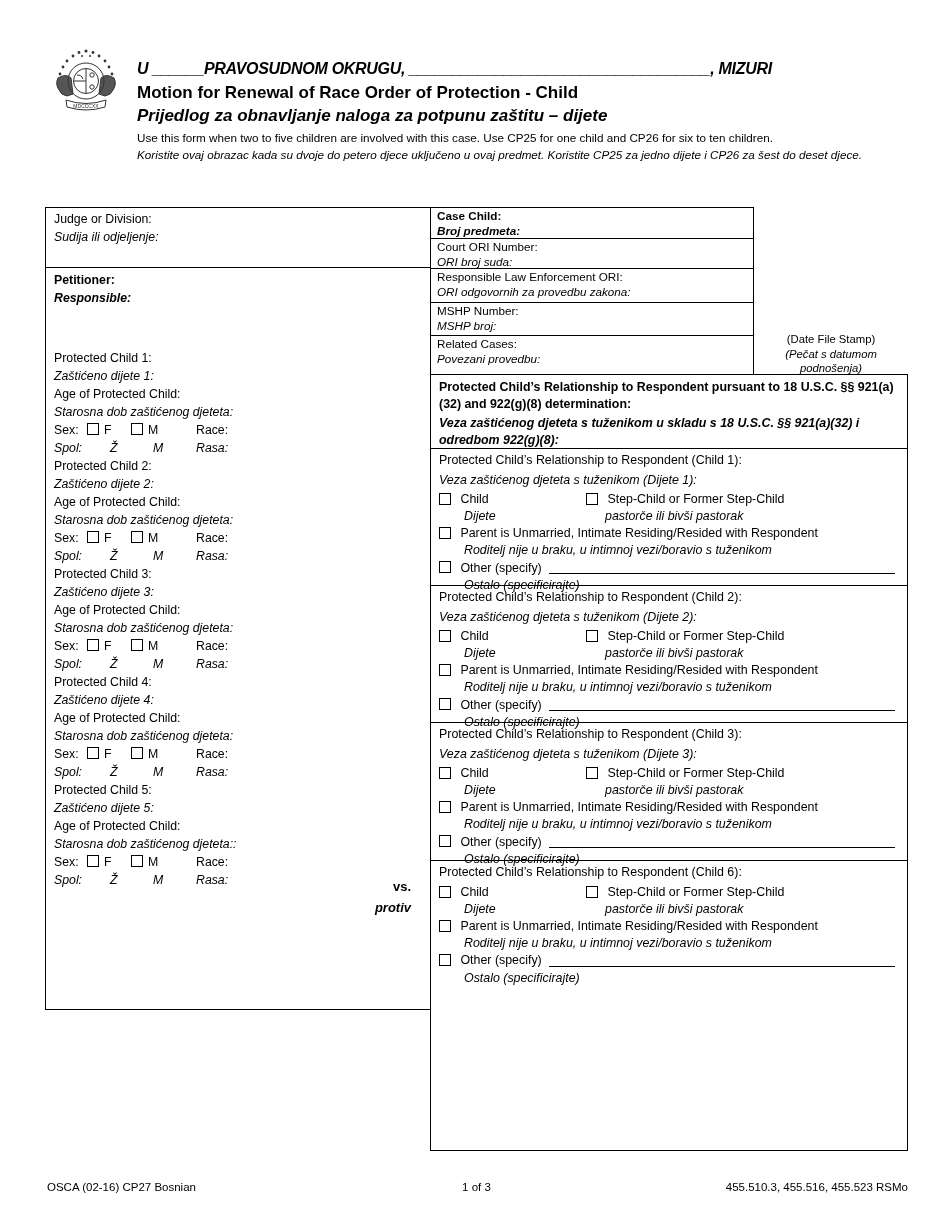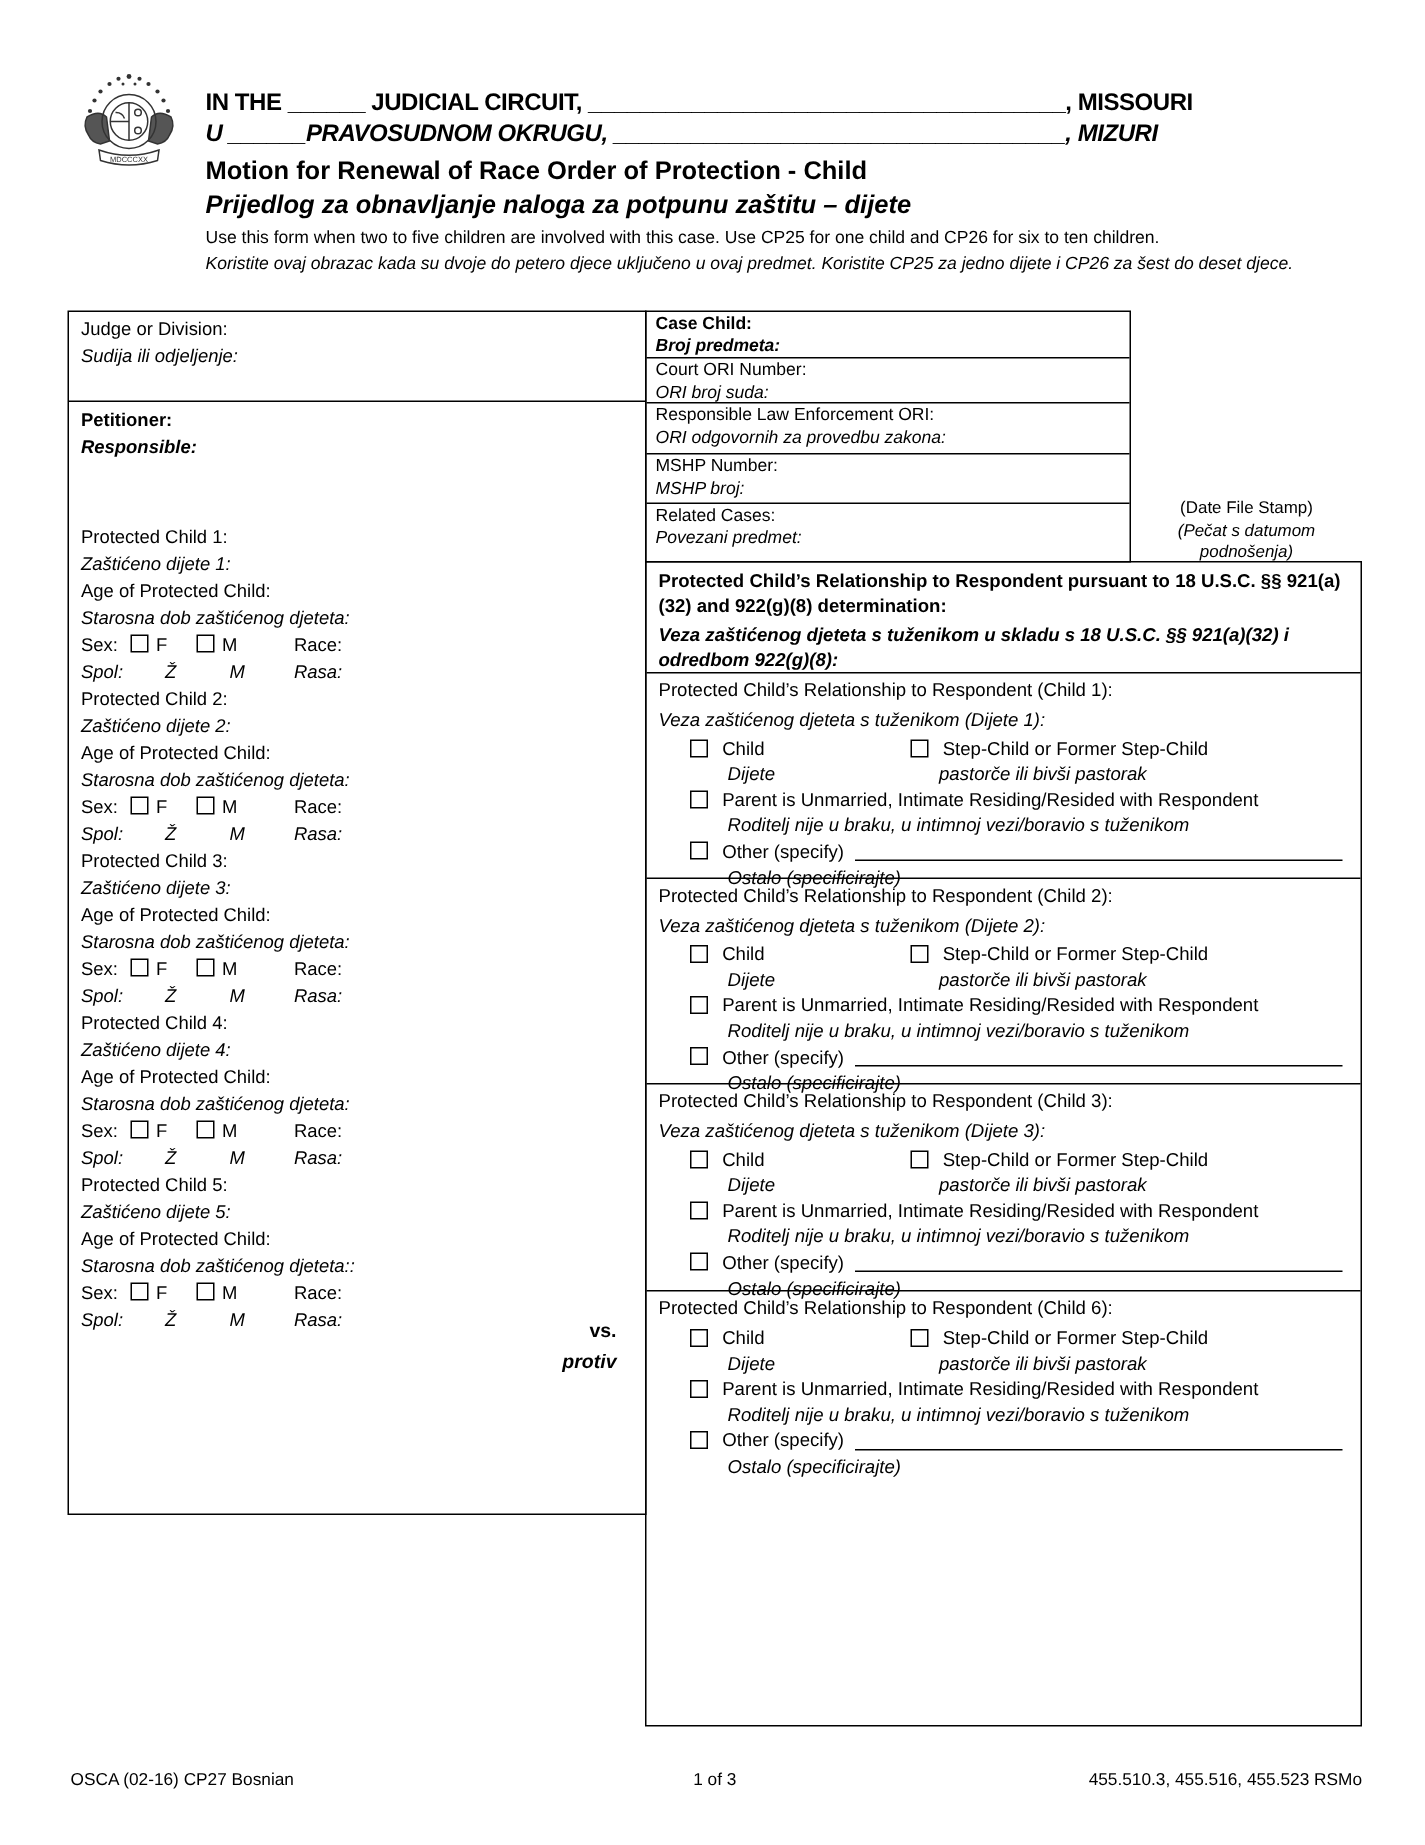--- a/index.html
+++ b/index.html
@@ -48,21 +48,21 @@
   .stamp { position:absolute; left:756px; top:332px; width:150px; text-align:center; font-size:11.3px; line-height:14.5px; }
   
   .rel-box { position:absolute; left:430px; top:374px; width:478px; height:777px; border:1px solid #000; }
   .rel-header { padding:4px 8px; border-bottom:1px solid #000; height:74px; font-size:12.4px; line-height:16.6px; }
   .rel-header .en { font-weight:bold; }
   .rel-header .bs { font-weight:bold; font-style:italic; margin-top:3px; }
   .rel-block { border-bottom:1px solid #000; padding:3px 8px 0 8px; font-size:12.4px; line-height:17.1px; }
   .rb1,.rb2 { height:137px; } .rb3 { height:138px; } .rb4 { height:auto; border-bottom:none; }
   .rel-block .ttl { margin-bottom:3px; }
   .rel-block .ttl-bs { font-style:italic; margin-bottom:2px; }
-  .optrow { position:relative;margin-left:21px; }
+  .optrow { position:relative; }
   .optrow .c2 { position:absolute; left:147px; top:0; white-space:nowrap; }
   .optrow .ind { padding-left:25px; }
   .optrow .ind2 { position:absolute; left:166px; top:0; white-space:nowrap; }
   .otherrow { display:flex; align-items:flex-end; }
   .otherrow .lead { white-space:nowrap; }
   .fill-line { flex:1; border-bottom:1px solid #000; margin:0 4px 3px 7px; height:14px; }
   
   .footer { position:absolute; left:45px; top:1181px; width:863px; font-size:11.5px; }
   .footer .fl { position:absolute; left:2px; }
   .footer .fc { position:absolute; left:0; width:100%; text-align:center; }
@@ -105,21 +105,20 @@
         <circle cx="40" cy="31" r="2.2"></circle>
         <circle cx="40" cy="43" r="2.2"></circle>
 
         <path d="M14 56 q20 7 40 0 l-1 7 q-19 6 -38 0 z" fill="#fff" stroke="#333"></path>
       </g>
       <text x="34" y="64" text-anchor="middle" font-size="5" font-family="Liberation Sans, sans-serif" fill="#333">MDCCCXX</text>
     </svg>
   </div>
 
   <div class="hdr">
-    <div class="l1">IN THE ______ JUDICIAL CIRCUIT, _____________________________________, MISSOURI</div>
     <div class="l2">U ______PRAVOSUDNOM OKRUGU, ___________________________________, MIZURI</div>
     <div class="t-en">Motion for Renewal of Race Order of Protection - Child</div>
     <div class="t-bs">Prijedlog za obnavljanje naloga za potpunu zaštitu – dijete</div>
     <div class="i-en">Use this form when two to five children are involved with this case. Use CP25 for one child and CP26 for six to ten children.</div>
     <div class="i-bs">Koristite ovaj obrazac kada su dvoje do petero djece uključeno u ovaj predmet. Koristite CP25 za jedno dijete i CP26 za šest do deset djece.</div>
   </div>
 
   <div class="left-col">
     <div class="judge-row">
       <div>Judge or Division:</div>
@@ -255,21 +254,21 @@
     <div class="case-row cr4">
       <div>Responsible Law Enforcement ORI:</div>
       <div class="it">ORI odgovornih za provedbu zakona:</div>
     </div>
     <div class="case-row cr3">
       <div>MSHP Number:</div>
       <div class="it">MSHP broj:</div>
     </div>
     <div class="case-row cr5">
       <div>Related Cases:</div>
-      <div class="it">Povezani predmet:</div>
+      <div class="it">Povezani provedbu:</div>
     </div>
   </div>
 
   <div class="stamp">
     <div>(Date File Stamp)</div>
     <div class="it">(Pečat s datumom</div>
     <div class="it">podnošenja)</div>
   </div>
 
   <div class="rel-box">

